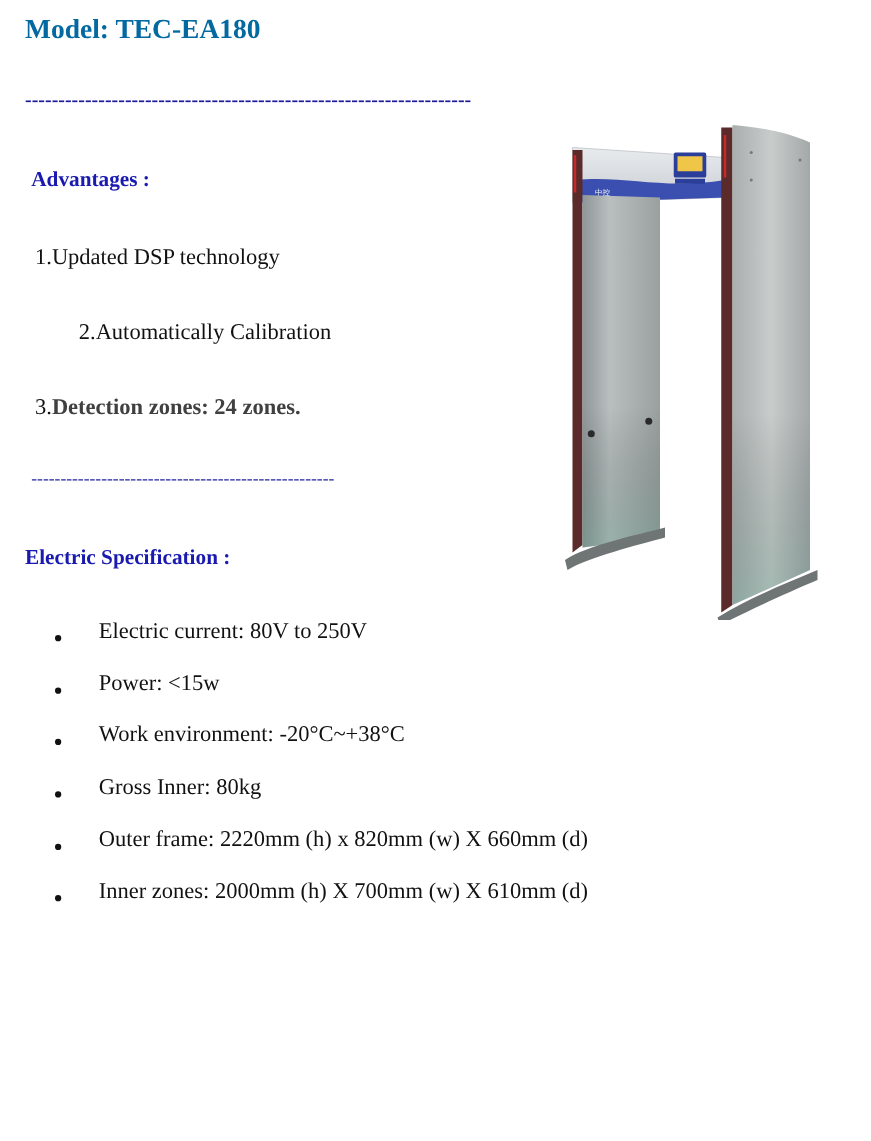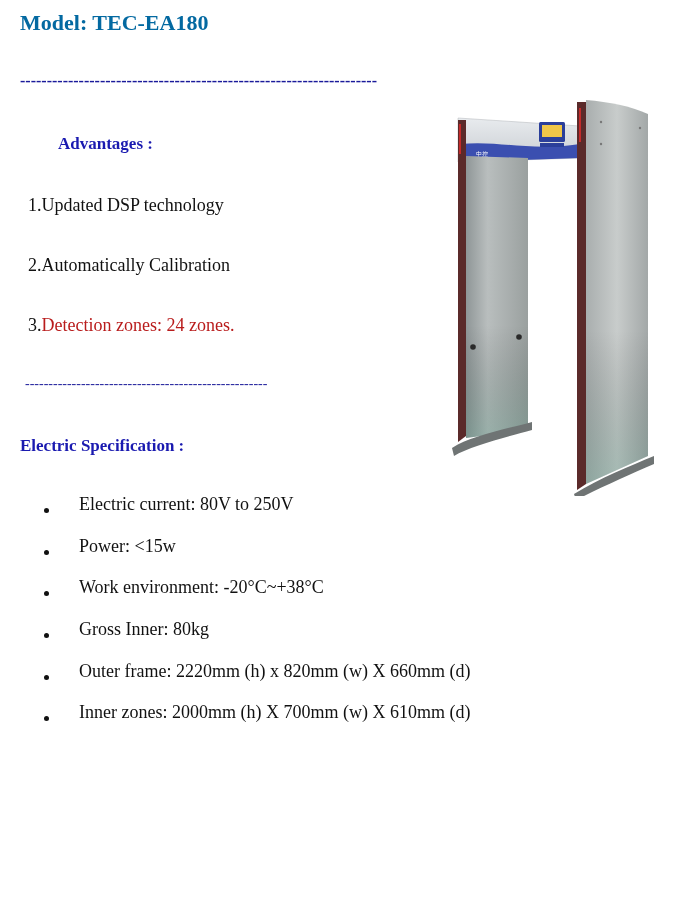--- a/index.html
+++ b/index.html
@@ -28,34 +28,34 @@
       font-size: 16px;
       font-weight: bold;
       color: #1a1a9a;
       letter-spacing: 0px;
     }
     .section-head {
       font-size: 17px;
       font-weight: bold;
       color: #1a1ab0;
     }
-    .adv-head { left: 25px; top: 134px; margin-left: 33px; }
+    .adv-head { left: 25px; top: 134px; }
     .tech-head { left: 20px; top: 436px; }
 
     .adv-item {
       left: 28px;
       font-size: 18px;
       color: #111111;
     }
     .adv-1 { top: 195px; }
-    .adv-2 { top: 255px; }
+    .adv-2 { top: 255px; margin-left: 35px; }
     .adv-3 { top: 315px; }
     .red-strong {
-      color: #b91c1c;
-      font-weight: normal;
+      color: #404040;
+      font-weight: bold;
     }
 
     .dash-2 {
       left: 25px; top: 376px;
       font-size: 14px;
       color: #2a2aa0;
     }
 
     .spec-list {
       position: absolute;

